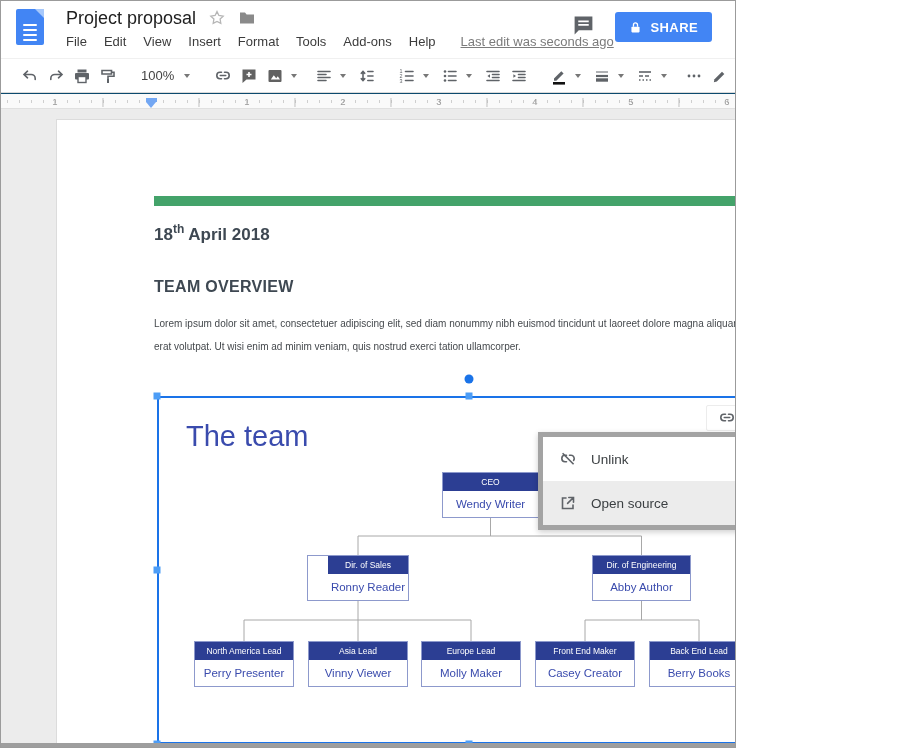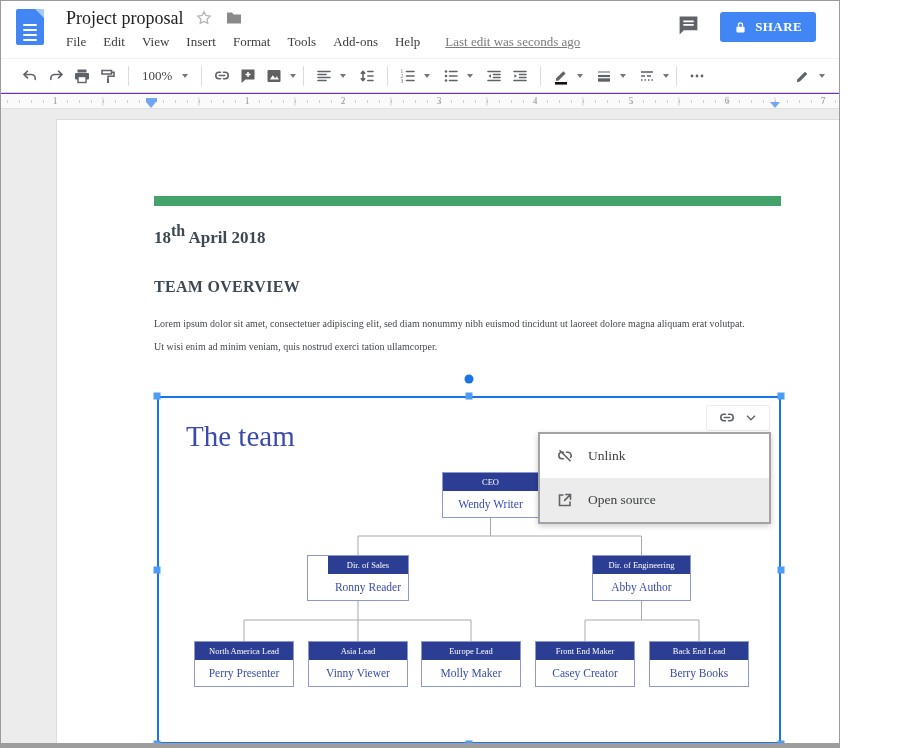--- a/index.html
+++ b/index.html
@@ -1,20 +1,20 @@
 <!DOCTYPE html>
 <html style="--accent_blue: #4285f4; --selection_blue: #1a73e8; --handle_blue: #4d9df6; --green_bar: #44a36a; --org_header: #2c3e93; --org_blue_text: #3a4bad; --heading_text: #3e4852; --body_text: #45494d; --icon_gray: #5f6368;"><head>
 <meta charset="utf-8">
 <style>
   * { margin:0; padding:0; box-sizing:border-box; }
   html,body { width:920px; height:748px; }
   body { font-family:"Liberation Sans","DejaVu Sans",sans-serif; background:#fff; }
 
-  #screen { position:relative; width:840px; height:748px; border:1px solid #9b9b9b;
-            background:#6d28d9; overflow:hidden;font-family:Liberation Serif, serif; }
+  #screen { position:relative; width:736px; height:748px; border:1px solid #9b9b9b;
+            background:#0c4a6e; overflow:hidden; }
 
   
   .topbar { position:absolute; left:0; top:0; width:100%; height:57px; background:#fff; }
   .docs-logo { position:absolute; left:15px; top:8px; width:28px; height:36px;
                background:#4285f4; border-radius:2px; }
   .docs-logo .fold { position:absolute; right:0; top:0; width:0; height:0;
                border-top:9px solid #a6c8fb; border-left:9px solid transparent; }
   .docs-logo .bars { position:absolute; left:7px; top:15px; width:14px; }
   .docs-logo .bars i { display:block; height:2.4px; background:#fff; margin-bottom:2.6px; border-radius:1px; }
   .title-area { position:absolute; left:65px; top:5px; }
@@ -58,21 +58,21 @@
   .ind-tri { width:0; height:0; border-left:5.5px solid transparent; border-right:5.5px solid transparent;
              border-top:6px solid #73a7f3; }
 
   
   .main { position:absolute; left:0; top:108px; width:100%; height:638px; background:#ececec; }
   .page { position:absolute; left:55px; top:10px; width:819px; height:628px; background:#fff;
           border:1px solid #dcdcdc; border-bottom:none; }
 
   .green-bar { position:absolute; left:97px; top:76px; width:627px; height:10px; background:var(--green_bar); }
   .doc-date { position:absolute; left:97px; top:102px; font-size:17px; font-weight:bold; color:var(--heading_text); }
-  .doc-date sup { font-size:16px; }
+  .doc-date sup { font-size:12px; }
   .doc-h1 { position:absolute; left:97px; top:158px; font-size:16px; font-weight:bold;
             letter-spacing:.3px; color:var(--heading_text); }
   .doc-p { position:absolute; left:97px; top:192px; width:592px; font-size:10px;
            line-height:23px; color:var(--body_text); }
 
   
   .sel-dot { position:absolute; left:412px; top:259px; width:9px; height:9px; border-radius:50%;
              background:var(--selection_blue); transform:translate(-50%,-50%); z-index:12; }
   .chart-frame { position:absolute; left:100px; top:276px; width:624px; height:348px;
                  border:2px solid var(--selection_blue); background:#fff; z-index:5; }
@@ -82,21 +82,21 @@
   .link-chip { position:absolute; right:9px; top:7px; width:64px; height:26px; background:#fff;
                border:1px solid #ececec; border-radius:2px; display:flex; align-items:center;
                justify-content:center; gap:8px; }
   .org-wires { position:absolute; left:0; top:0; }
   .org-node { position:absolute; border:1px solid #8d99cc; background:#fff; text-align:center; }
   .org-role { height:18px; line-height:18px; background:var(--org_header); color:#fff; font-size:8.5px;text-align:center; }
   .org-name { height:26px; line-height:26px; color:var(--org_blue_text); font-size:11.5px; }
 
   
   .ctx-menu { position:absolute; left:481px; top:312px; width:233px; background:#fff;
-              border:2px solid #a3a3a3; box-shadow:0 2px 6px rgba(0,0,0,.2); z-index:20; padding:0; }
+              border:5px solid #a3a3a3; box-shadow:0 2px 6px rgba(0,0,0,.2); z-index:20; padding:0; }
   .ctx-item { display:flex; align-items:center; height:44px; padding-left:16px; gap:14px;
               font-size:13.5px; color:#3c4043; }
   .ctx-item.hl { background:#ececec; }
 
   
   .comment-fab { position:absolute; left:852px; top:451px; width:38px; height:38px; border-radius:50%;
                  background:#fff; box-shadow:0 1px 4px rgba(0,0,0,.3); display:flex; align-items:center;
                  justify-content:center; z-index:25; }
 
   .bottom-strip { position:absolute; left:0; bottom:0; width:100%; height:4px; background:#9e9e9e; z-index:30; }

